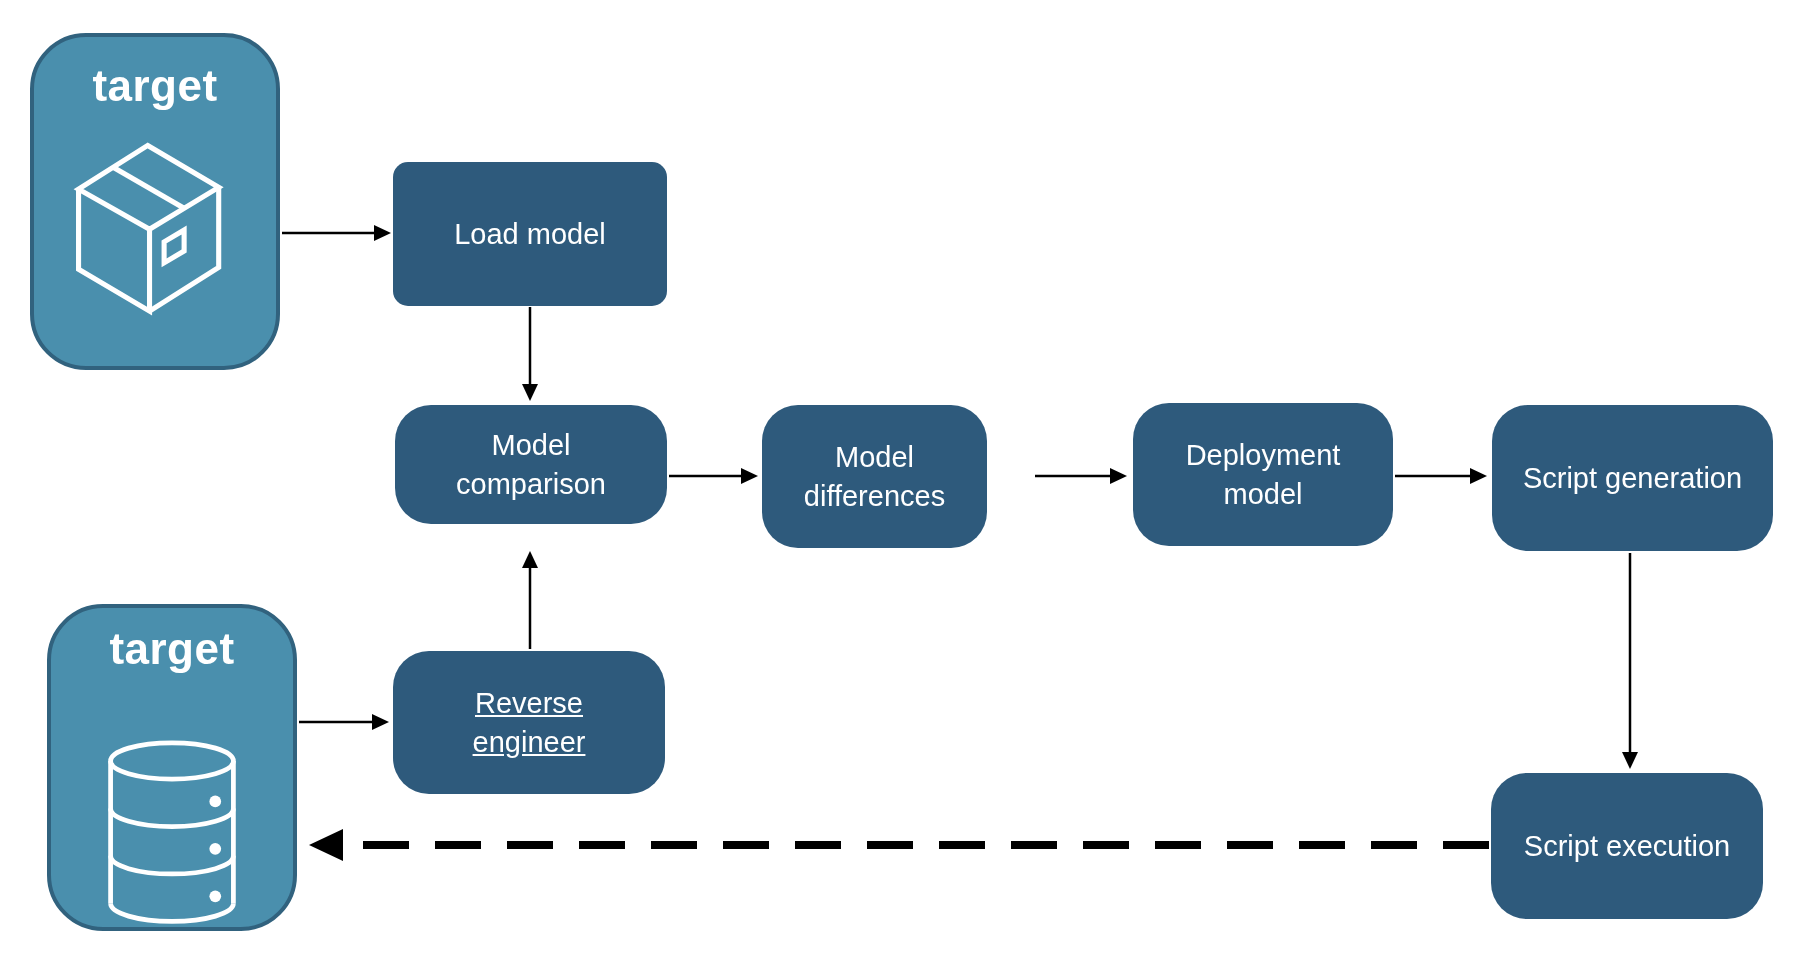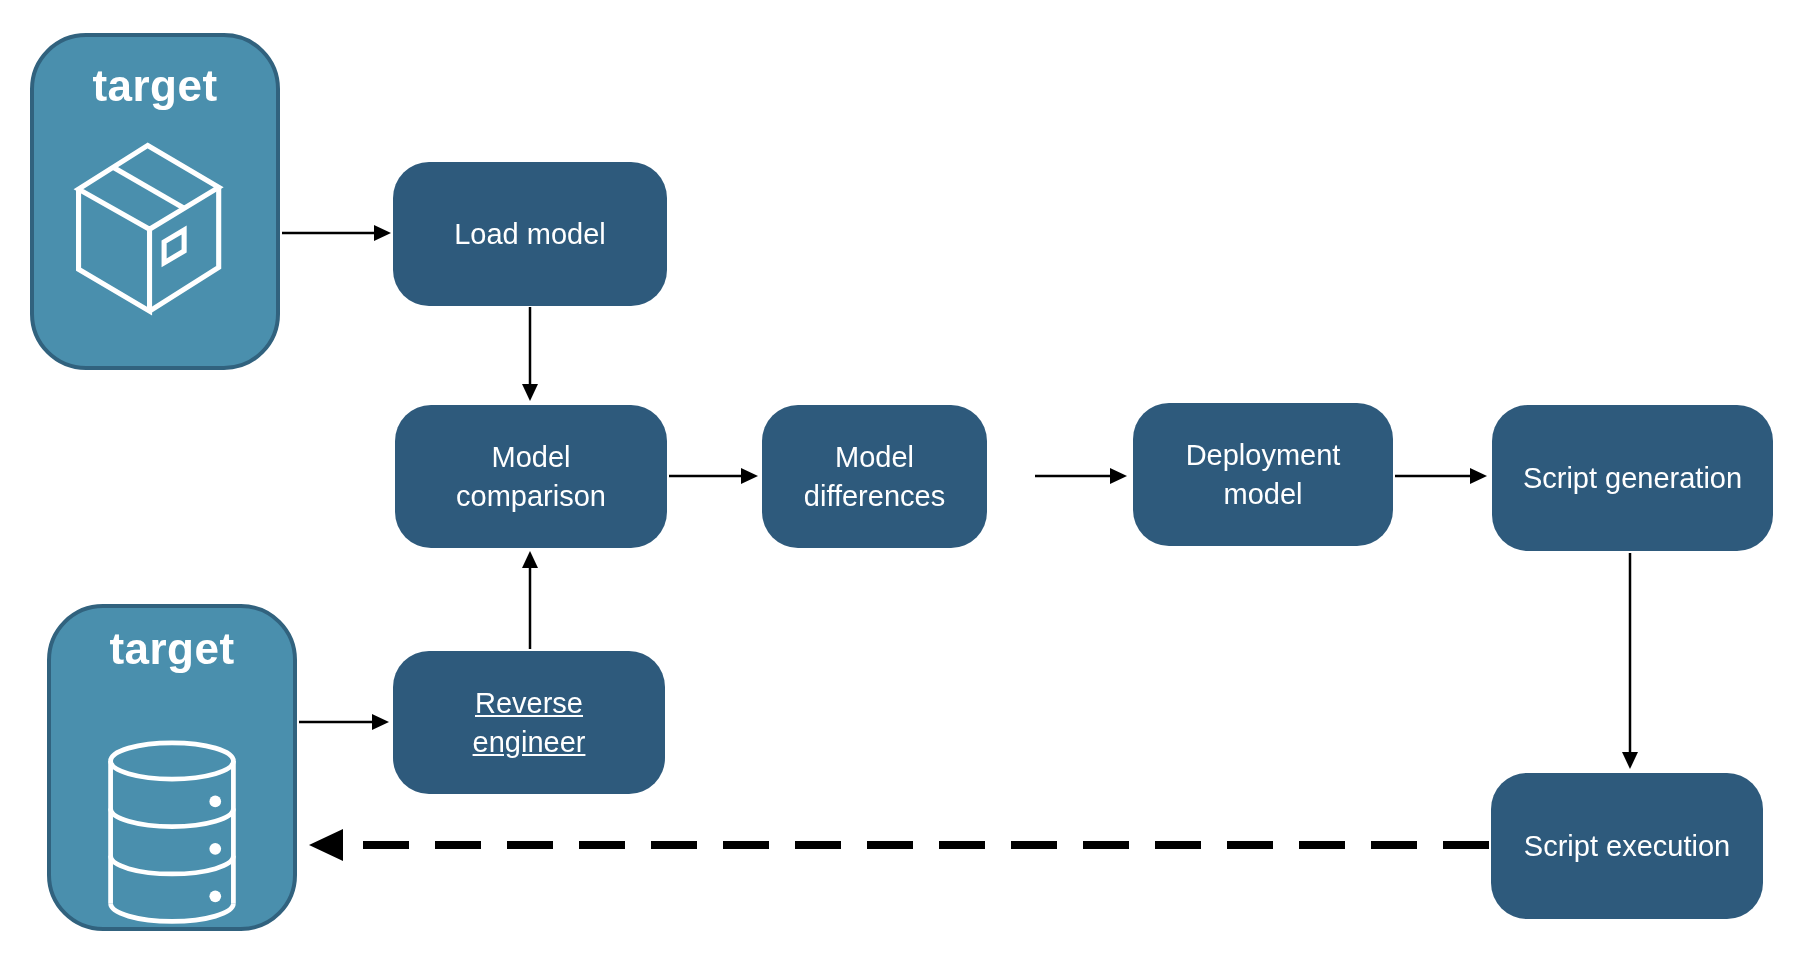--- a/index.html
+++ b/index.html
@@ -136,25 +136,25 @@
         <path d="M6,83 A44,13 0 0 0 94,83"></path>
       </g>
       <g fill="#ffffff" stroke="none">
         <circle cx="81" cy="44" r="4.2"></circle>
         <circle cx="81" cy="78" r="4.2"></circle>
         <circle cx="81" cy="112" r="4.2"></circle>
       </g>
     </svg>
   </div>
 
-  <div class="node step" style="left:393px; top:162px; width:274px; height:144px;">
+  <div class="node step" style="left:393px; top:162px; width:274px; height:144px;border-radius:15px;">
     <span class="step-label">Load model</span>
   </div>
 
-  <div class="node step" style="left:395px; top:405px; width:272px; height:143px;">
+  <div class="node step" style="left:395px; top:405px; width:272px; height:119px;">
     <span class="step-label">Model comparison</span>
   </div>
 
   <div class="node step" style="left:762px; top:405px; width:225px; height:143px;">
     <span class="step-label">Model differences</span>
   </div>
 
   <div class="node step" style="left:1133px; top:403px; width:260px; height:143px;">
     <span class="step-label">Deployment model</span>
   </div>

